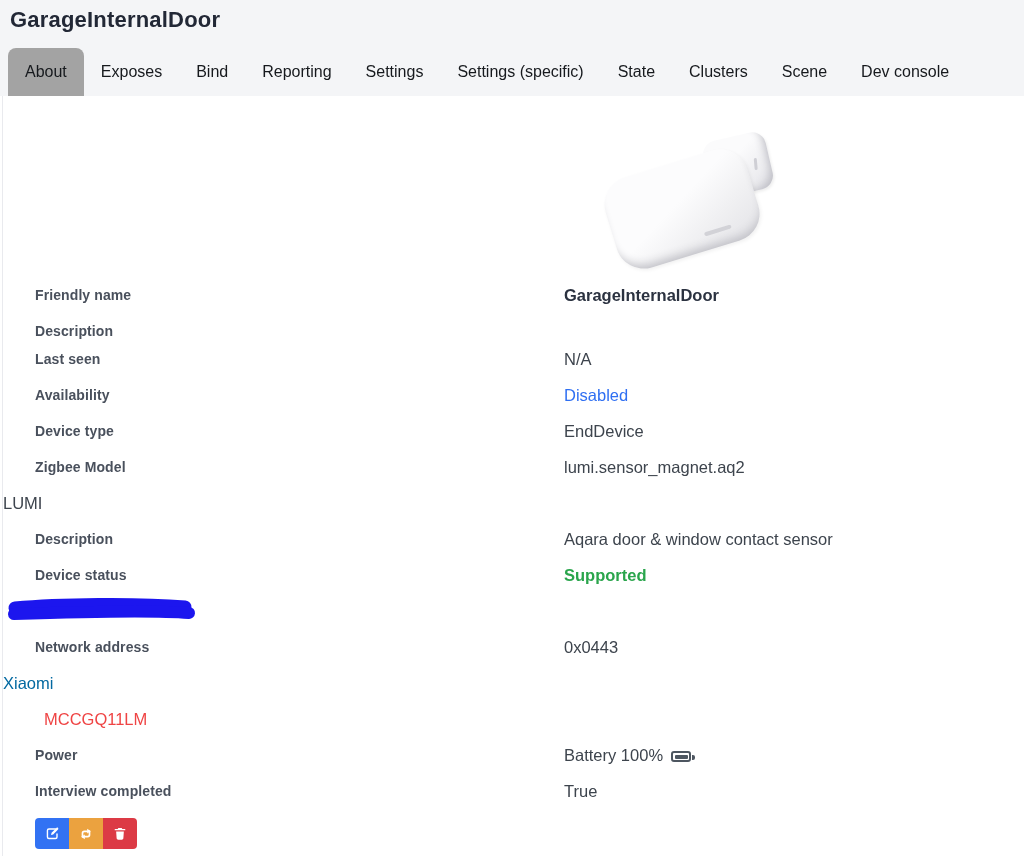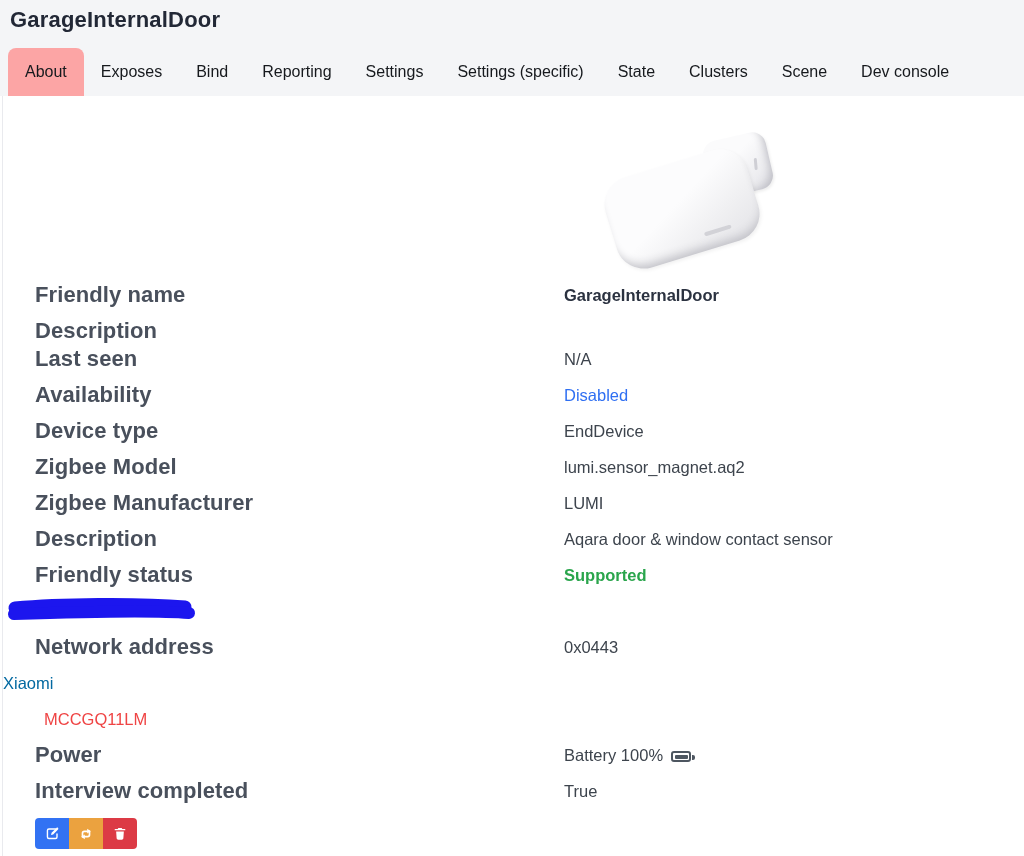--- a/index.html
+++ b/index.html
@@ -21,21 +21,21 @@
   }
   .tab-bar {
     margin-top:auto; margin-left:8px;
     display:flex; align-items:stretch; height:48px;
   }
   .tab {
     padding:0 17px; display:flex; align-items:center;
     font-size:16px; color:#16191d; cursor:pointer;
     border-radius:8px 8px 0 0; white-space:nowrap;
   }
-  .tab.active { background:#fca5a5; }
+  .tab.active { background:#a3a3a3; }
 
   
   .content {
     position:relative; width:1024px; height:760px; background:#ffffff;
     border-left:1px solid #e9eaee; margin-left:2px;
   }
 
   
   .device-photo {
     position:absolute; left:597px; top:38px; width:180px; height:148px;
@@ -61,21 +61,21 @@
   .sensor-magnet-slit {
     position:absolute; right:14px; top:26px; width:2.5px; height:12px;
     background:#cfcfd5; border-radius:2px; transform:rotate(8deg);
   }
 
   
   .info-grid { position:absolute; left:0; top:187px; width:1024px; }
   .info-row { display:flex; min-height:36px; align-items:flex-start; }
   .info-row.empty { min-height:28px; }
   .row-label {
-    width:561px; padding-left:32px; font-size:22px; font-weight:700;
+    width:561px; padding-left:32px; font-size:14px; font-weight:700;
     color:#49505c; line-height:24px; letter-spacing:.1px;
   }
   .row-value {
     font-size:16.5px; color:#3d444d; line-height:24px;
   }
   .row-value.strong { font-weight:700; color:#2b3240; }
   .row-value a.value-link { text-decoration:none; cursor:pointer; }
   .row-value.success { font-weight:700; }
   .redaction { display:block; margin-top:-2px; }
 
@@ -152,29 +152,28 @@
       </div>
       <div class="info-row">
         <div class="row-label">Device type</div>
         <div class="row-value">EndDevice</div>
       </div>
       <div class="info-row">
         <div class="row-label">Zigbee Model</div>
         <div class="row-value">lumi.sensor_magnet.aq2</div>
       </div>
       <div class="info-row">
-        <div class="row-label">Zigbee Manufacturer</div>
         <div class="row-value">LUMI</div>
       </div>
       <div class="info-row">
         <div class="row-label">Description</div>
         <div class="row-value">Aqara door &amp; window contact sensor</div>
       </div>
       <div class="info-row">
-        <div class="row-label">Friendly status</div>
+        <div class="row-label">Device status</div>
         <div class="row-value success" style="color: rgb(42, 165, 76);">Supported</div>
       </div>
       <div class="info-row">
         <div class="row-value">
           <svg class="redaction" width="198" height="26" viewBox="0 0 198 26">
             <path d="M12 11 C 55 7, 135 6, 182 10" stroke="#1c16ee" stroke-width="13" fill="none" stroke-linecap="round"></path>
             <path d="M11 17 C 70 15, 150 13, 186 16" stroke="#1c16ee" stroke-width="12" fill="none" stroke-linecap="round"></path>
           </svg>
         </div>
       </div>

